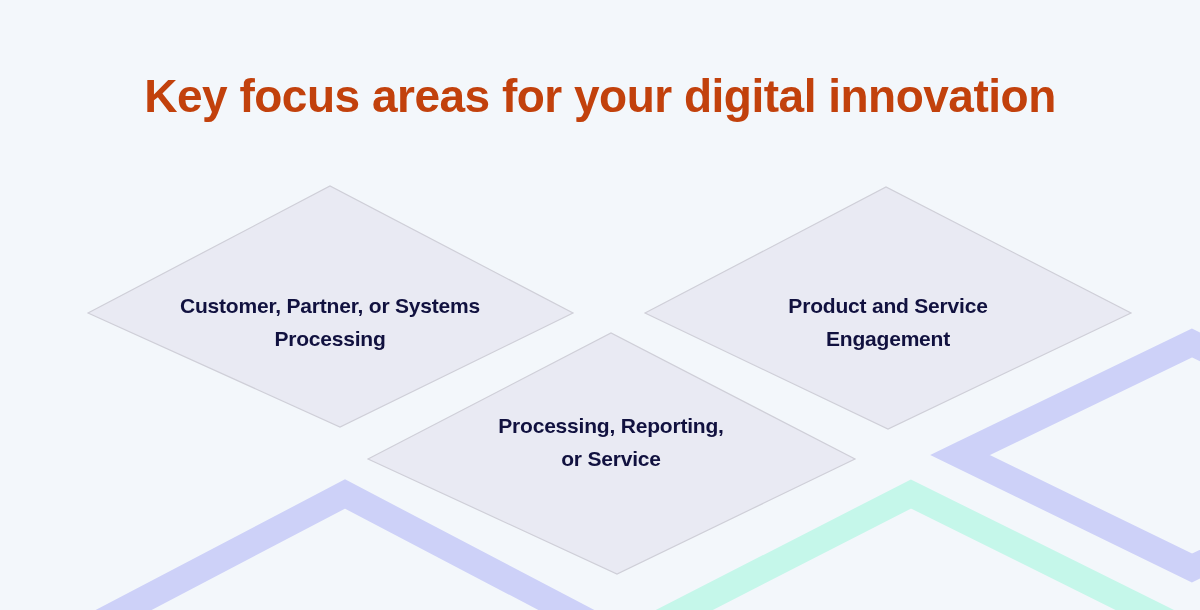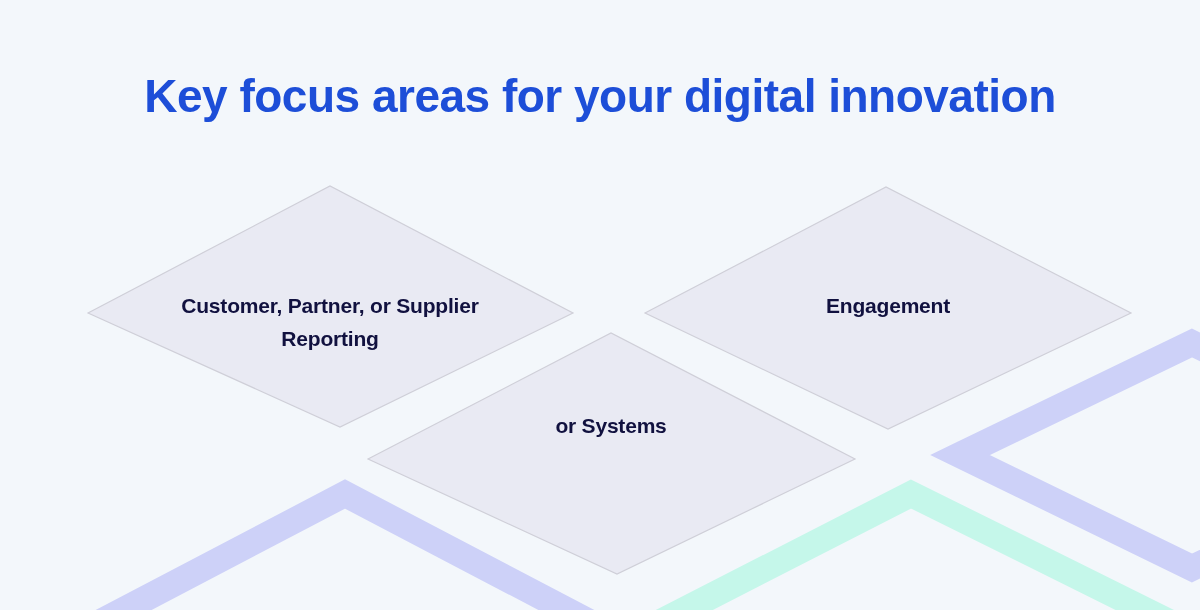--- a/index.html
+++ b/index.html
@@ -20,21 +20,21 @@
       top: 0;
       width: 1200px;
       height: 610px;
     }
     .title {
       position: absolute;
       left: 0;
       top: 68px;
       width: 1200px;
       text-align: center;
-      color: #1d4ed8;
+      color: #c2410c;
       font-size: 46px;
       font-weight: bold;
       line-height: 56px;
       letter-spacing: -0.5px;
       margin: 0;
     }
     .label {
       position: absolute;
       text-align: center;
       color: #11113f;
@@ -64,23 +64,25 @@
   <polygon points="88,313 330,186 573,313 340,427" fill="#e9eaf3" stroke="#cfcfd8" stroke-width="1.2"></polygon>
   <polygon points="645,313 886,187 1131,313 888,429" fill="#e9eaf3" stroke="#cfcfd8" stroke-width="1.2"></polygon>
   <polygon points="368,459 611,333 855,459 617,574" fill="#e9eaf3" stroke="#cfcfd8" stroke-width="1.2"></polygon>
 </svg>
 
 <h1 class="title">
   <span style="display:block">Key focus areas for your digital innovation</span>
 </h1>
 
 <div class="label label-1">
-  <span>Customer, Partner, or Supplier</span>
-  <span>Reporting</span>
+  <span>Customer, Partner, or Systems</span>
+  <span>Processing</span>
 </div>
 
 <div class="label label-2">
+  <span>Product and Service</span>
   <span>Engagement</span>
 </div>
 
 <div class="label label-3">
-  <span>or Systems</span>
+  <span>Processing, Reporting,</span>
+  <span>or Service</span>
 </div>
 
 </body></html>

